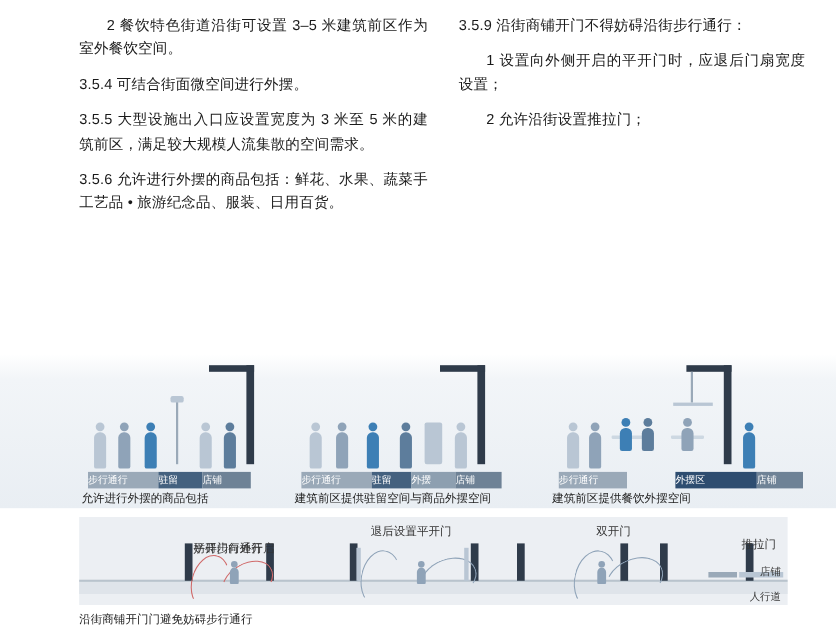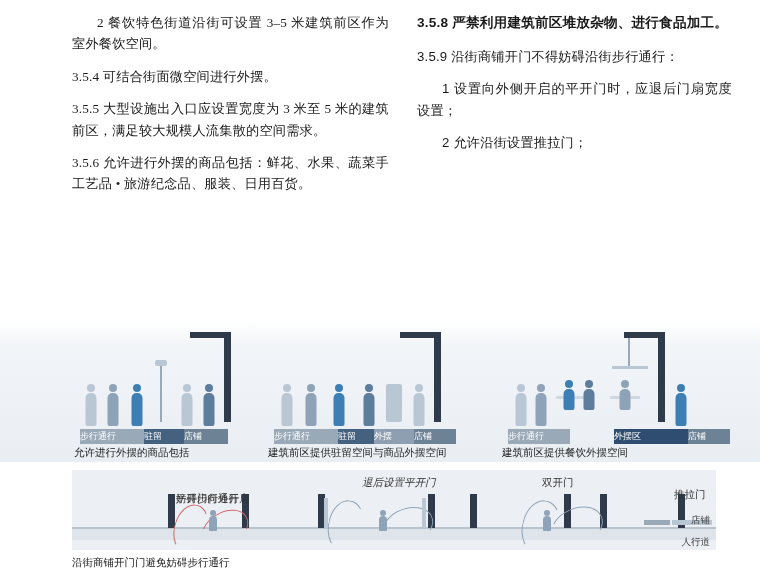--- a/index.html
+++ b/index.html
@@ -26,21 +26,20 @@
     display: flex;
     box-sizing: border-box;
     padding: 12px 28px 0 72px;
   }
   .col {
     box-sizing: border-box;
   }
   .col-left {
     width: 335px;
     padding-right: 18px;
-    font-family: Liberation Serif, serif;
   }
   .col-right {
     width: 325px;
     padding-left: 10px;
   }
   p {
     margin: 0 0 11px 0;
     font-size: 13.2px;
     line-height: 1.62;
     text-align: justify;
@@ -234,21 +233,20 @@
 <div class="columns">
 
   <div class="col col-left">
     <p class="indent">2 餐饮特色街道沿街可设置 3–5 米建筑前区作为室外餐饮空间。</p>
     <p>3.5.4 可结合街面微空间进行外摆。</p>
     <p>3.5.5 大型设施出入口应设置宽度为 3 米至 5 米的建筑前区，满足较大规模人流集散的空间需求。</p>
     <p>3.5.6 允许进行外摆的商品包括：鲜花、水果、蔬菜手工艺品 • 旅游纪念品、服装、日用百货。</p>
   </div>
 
   <div class="col col-right">
-    <p class="bold-head">3.5.8 严禁利用建筑前区堆放杂物、进行食品加工。</p>
     <p>3.5.9 沿街商铺开门不得妨碍沿街步行通行：</p>
     <p class="indent">1 设置向外侧开启的平开门时，应退后门扇宽度设置；</p>
     <p class="indent">2 允许沿街设置推拉门；</p>
   </div>
 
 </div>
 
 <div class="band1">
 
   <div class="scene s1">
@@ -376,21 +374,21 @@
   <div class="b2-wall" style="left:170px;"></div>
   <div class="b2-wall" style="left:246px;"></div>
   <div class="b2-wall" style="left:356px;"></div>
   <div class="b2-wall" style="left:398px;"></div>
   <div class="b2-wall" style="left:492px;"></div>
   <div class="b2-wall" style="left:528px;"></div>
   <div class="b2-wall" style="left:606px;"></div>
 
   <div class="b2-label" style="left:104px; top:22px;">平开门向外开启</div>
   <div class="b2-label" style="left:104px; top:22px;">妨碍步行通行</div>
-  <div class="b2-label" style="left:290px; top:6px;font-style:italic;">退后设置平开门</div>
+  <div class="b2-label" style="left:265px; top:6px;">退后设置平开门</div>
   <div class="b2-label" style="left:470px; top:6px;">双开门</div>
   <div class="b2-label" style="left:602px; top:18px;">推拉门</div>
 
   <div class="arc-red" style="left:102px; top:34px; width:32px; height:48px; transform:rotate(15deg);"></div>
   <div class="arc-red" style="left:136px; top:34px; width:32px; height:48px; transform:rotate(60deg);"></div>
 
   <div class="arc" style="left:256px; top:30px; width:34px; height:50px; transform:rotate(10deg);"></div>
   <div class="arc" style="left:318px; top:30px; width:34px; height:50px; transform:rotate(70deg);"></div>
   <div class="furn" style="left:252px; top:28px; width:4px; height:30px;"></div>
   <div class="furn" style="left:350px; top:28px; width:4px; height:30px;"></div>

